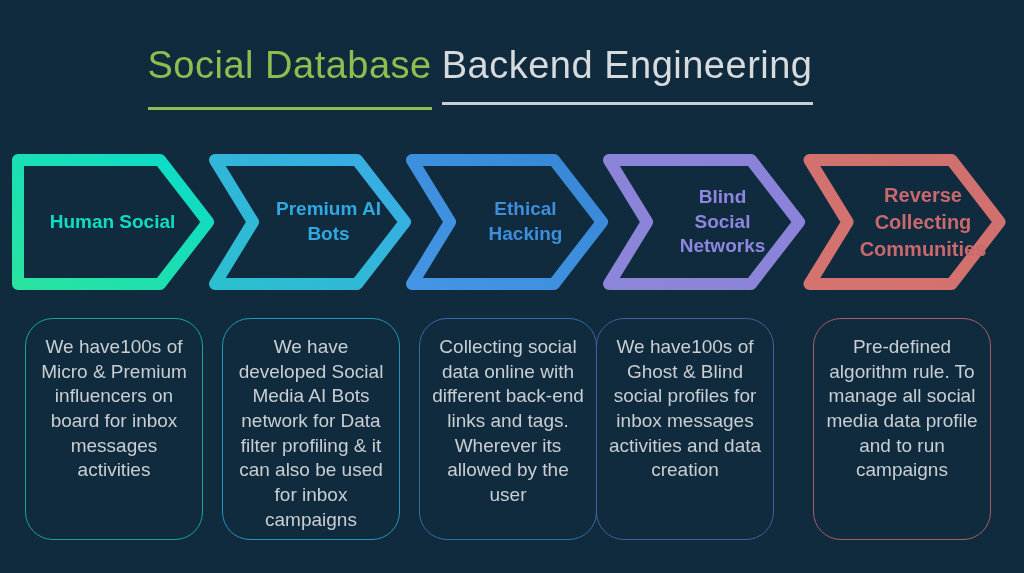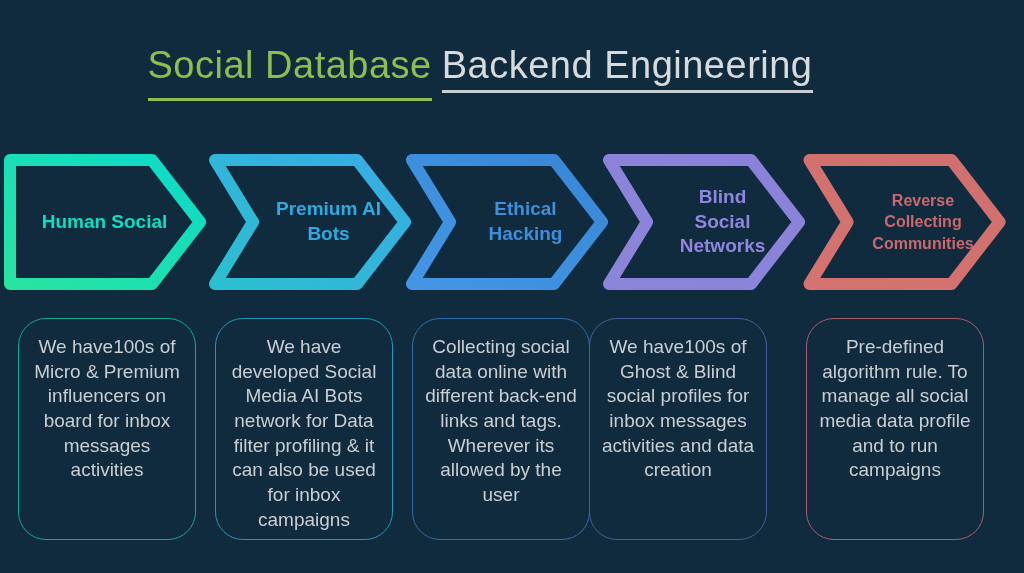--- a/index.html
+++ b/index.html
@@ -20,72 +20,73 @@
     text-align:center;
     transform:translateX(-32px);
     font-size:38px;
     font-weight:400;
     letter-spacing:.5px;
     white-space:nowrap;
   }
   .title .t1{
     color:#8DBE4F;
     border-bottom:3px solid #8DBE4F;
-    padding-bottom:12px;
+    padding-bottom:21px;
     margin-right:10px;
   }
   .title .t2{
     color:#D7DBDE;
     border-bottom:3px solid #C9CED3;
-    padding-bottom:4px;
+    padding-bottom:16px;
   }
   
   .chev-wrap{
     position:absolute;
     top:152px;
     width:205px;height:140px;
   }
   .chev-wrap svg{position:absolute;inset:0;width:100%;height:100%;}
   .chev-label{
     position:absolute;inset:0;
     display:flex;flex-direction:column;
     align-items:center;justify-content:center;
     text-align:center;
     font-weight:700;
     font-size:19px;
     line-height:1.3;
   }
   .chev-label.notched{padding-left:38px;}
-  .chev-label.small{font-size:16px;line-height:1.35;}
+  .chev-label.small{font-size:20px;line-height:1.35;}
   .chev-label span{display:block;}
   
   .desc-box{
     position:absolute;
     top:318px;
     width:178px;height:222px;
     border:1px solid;
     border-radius:28px;
     box-sizing:border-box;
     color:#C9CED3;
     font-size:19px;
     line-height:1.3;
     text-align:center;
     padding:16px 9px;
+    margin-left:7px;
   }
 </style>
 </head>
 <body>
 
 <div class="canvas">
 
   <div class="title">
     <span class="t1">Social Database</span><span class="t2">Backend Engineering</span>
   </div>
 
-  <div class="chev-wrap" style="left:2px">
+  <div class="chev-wrap" style="left:10px">
     <svg viewBox="0 0 205 140">
       <defs>
         <linearGradient id="g0" x1="0" y1="1" x2="1" y2="0">
           <stop offset="0" stop-color="#29E3A0"></stop>
           <stop offset="1" stop-color="#0BDBC9"></stop>
         </linearGradient>
       </defs>
       <polygon points="8,8 150,8 198,70 150,132 8,132" fill="none" stroke="url(#g0)" stroke-width="12" stroke-linejoin="round"></polygon>
     </svg>
     <div class="chev-label" style="color:#0FDCC2">

